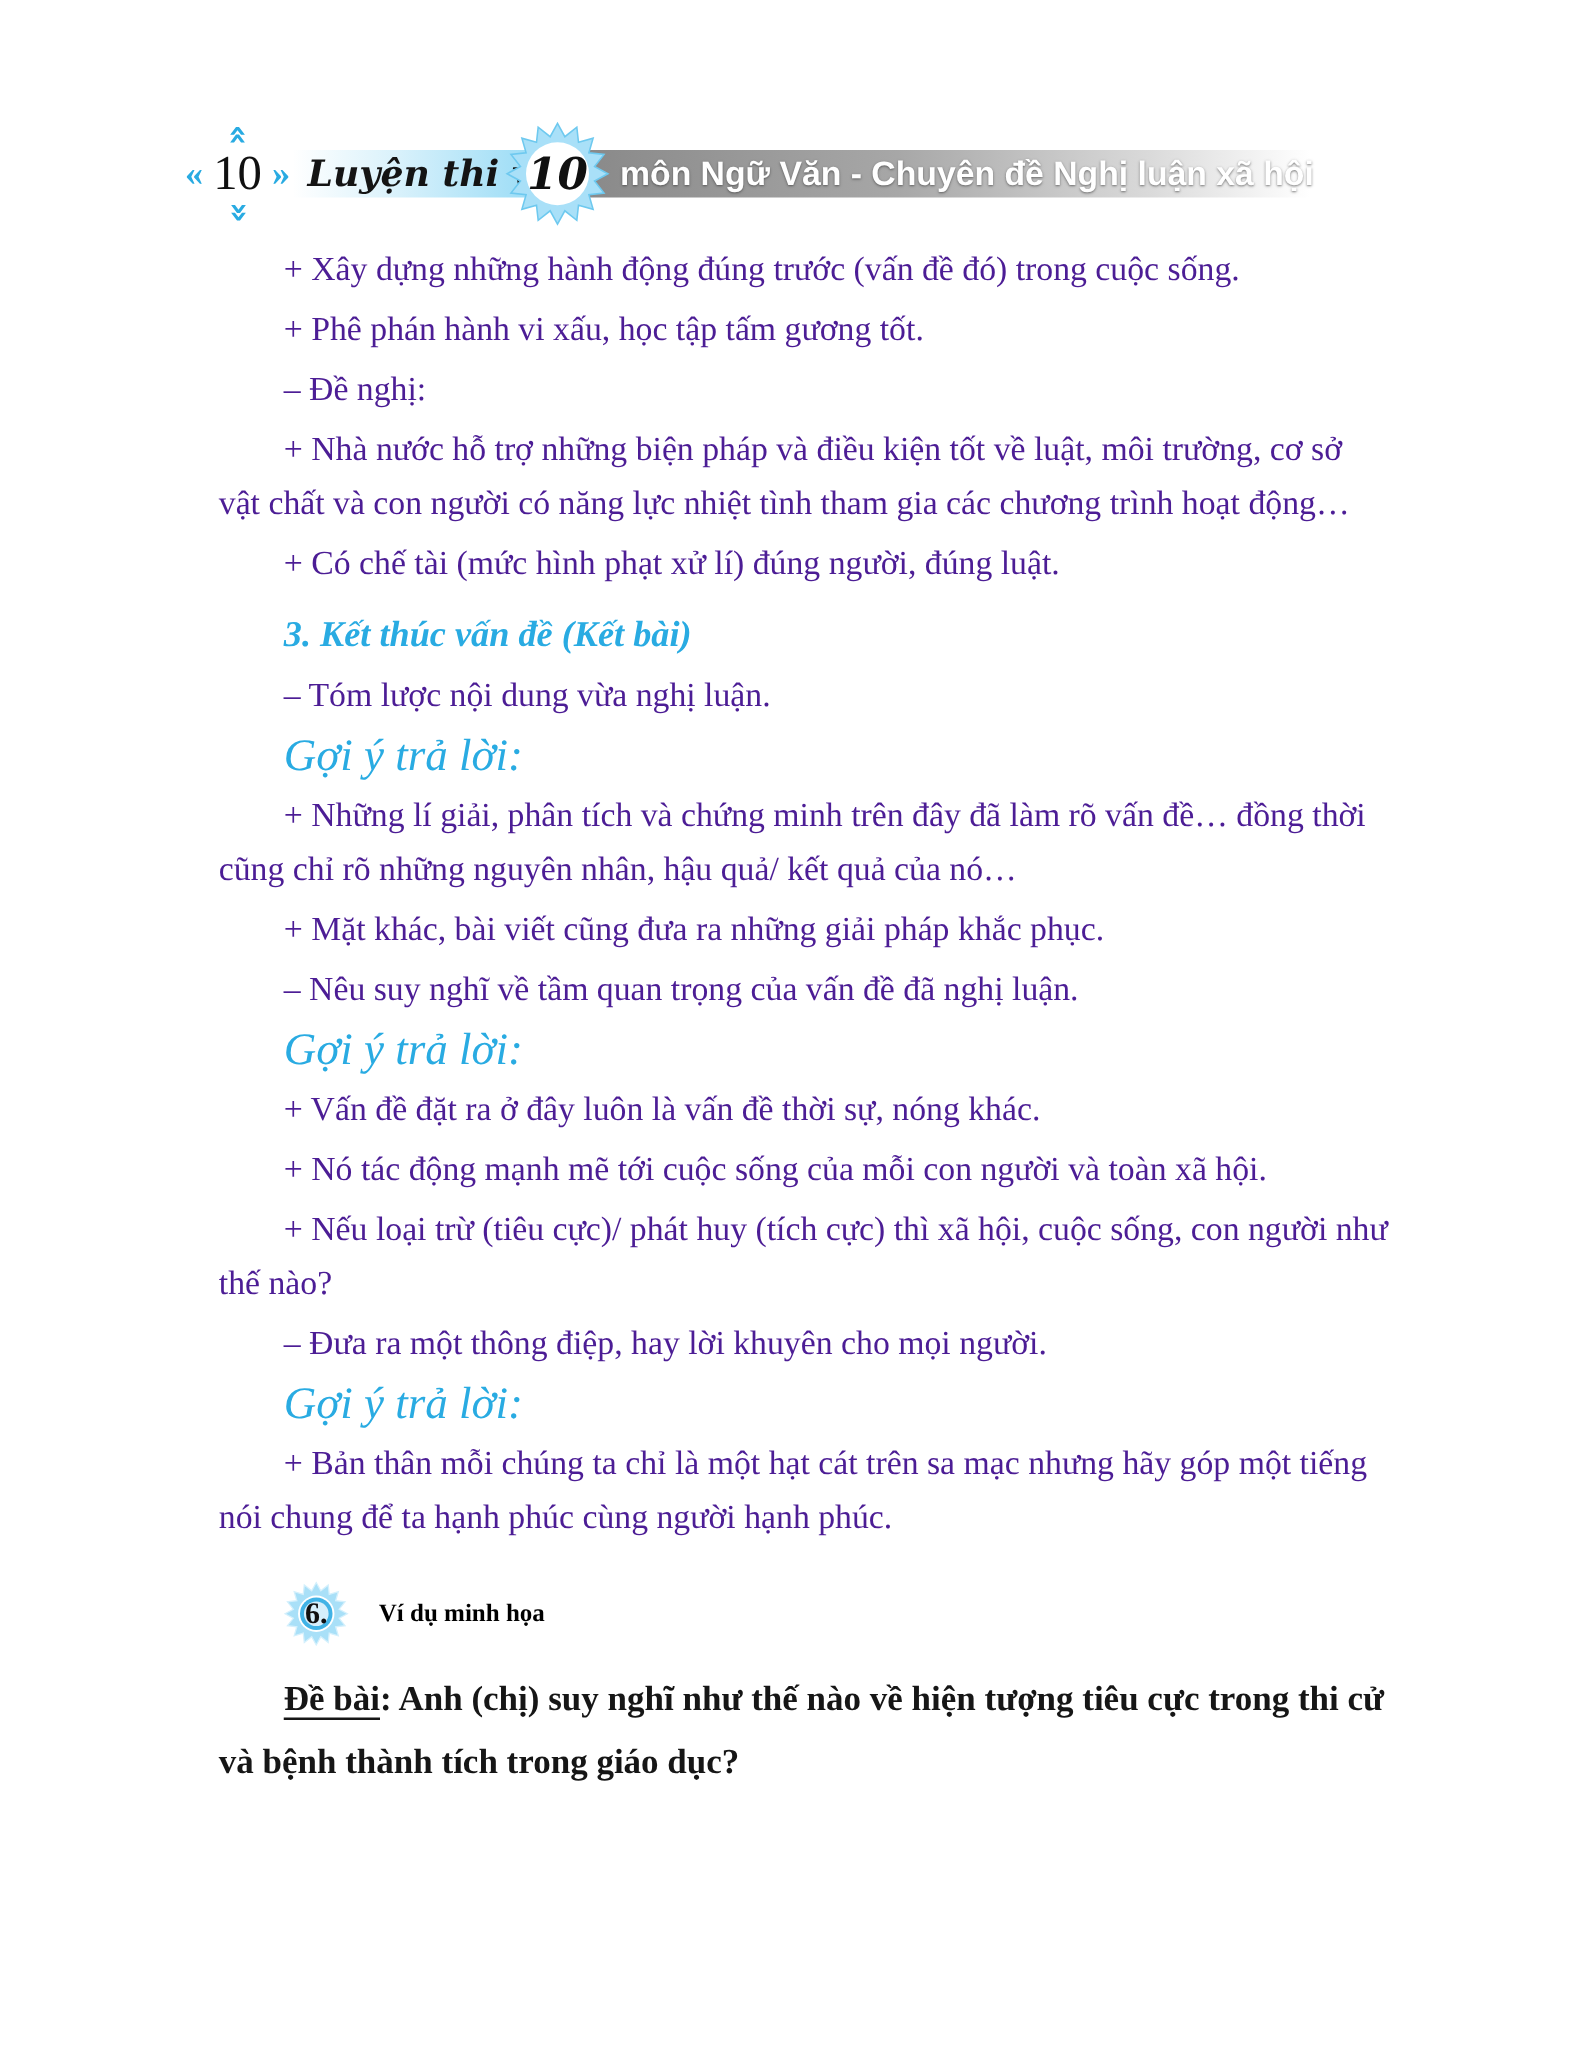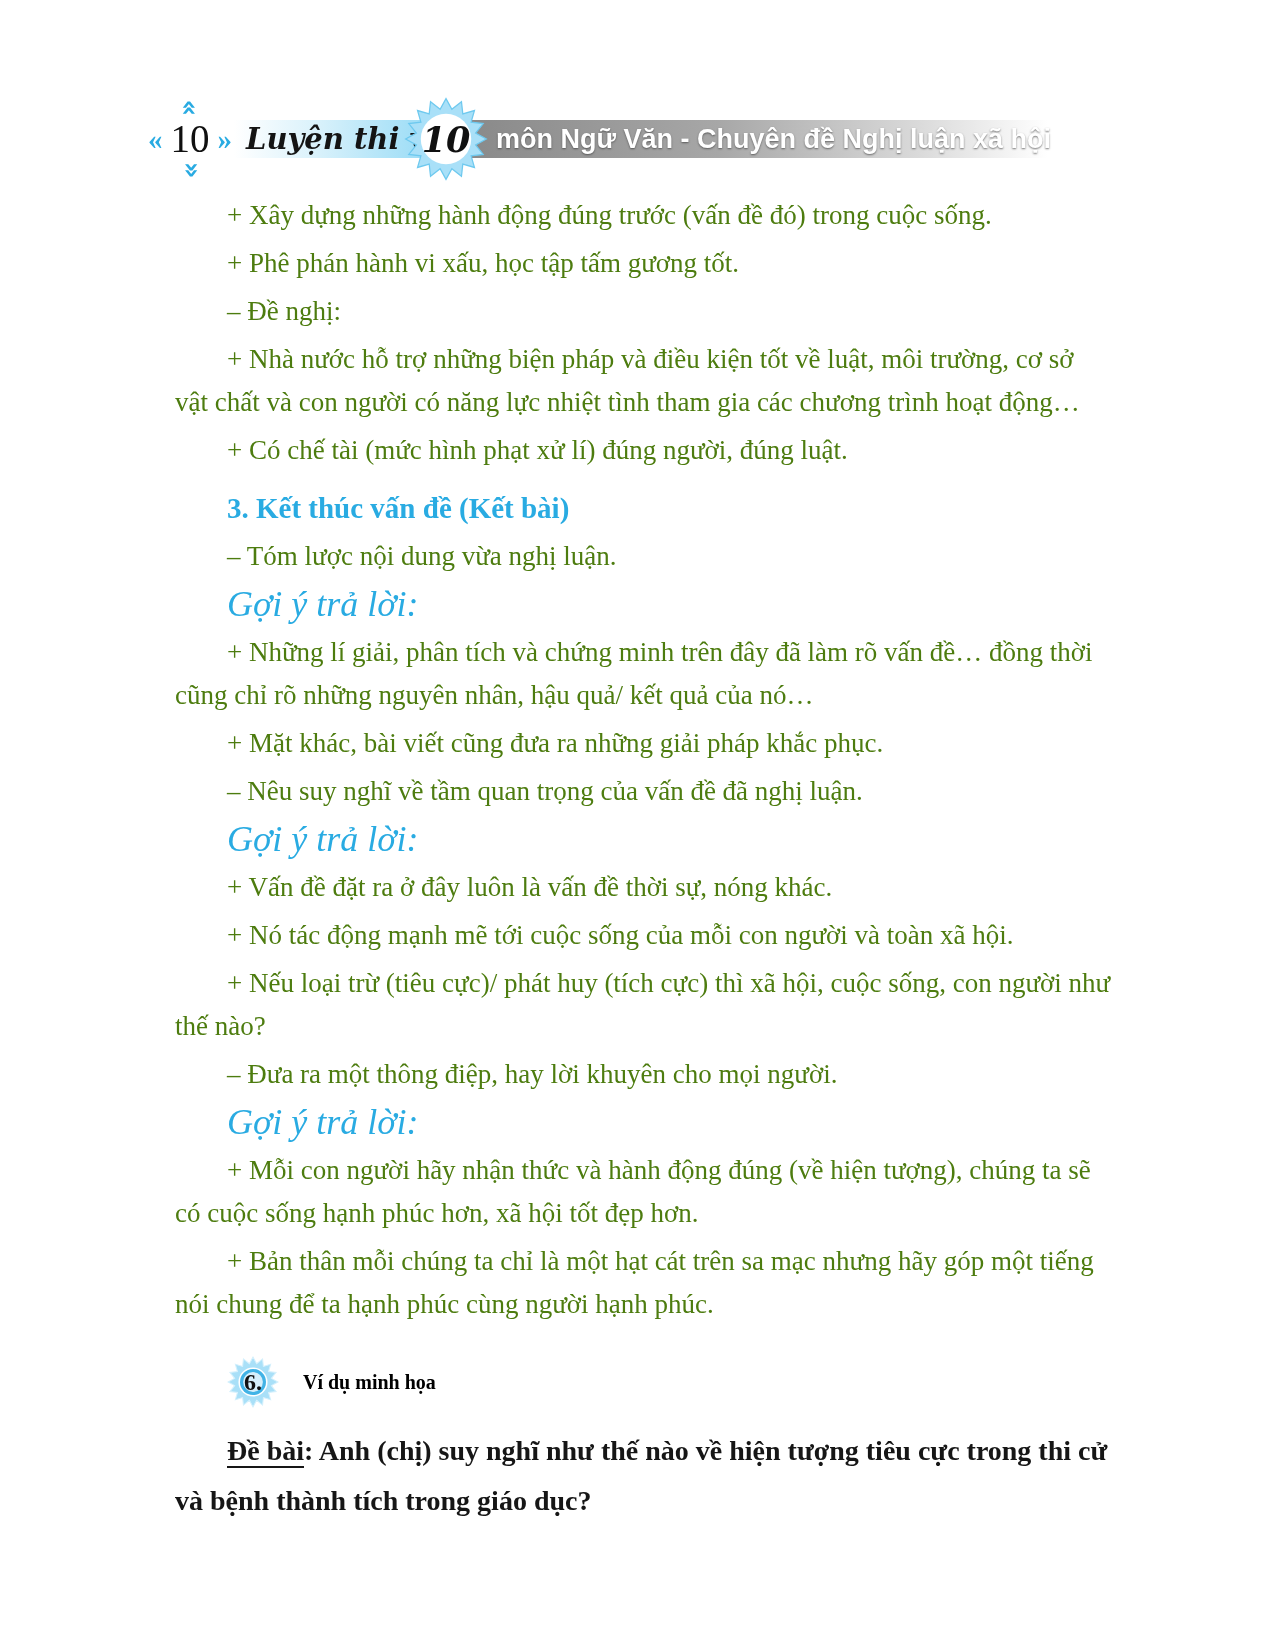--- a/index.html
+++ b/index.html
@@ -43,29 +43,29 @@
   .grade-num {
     position:absolute; left:0; top:0; right:0; bottom:0;
     display:flex; align-items:center; justify-content:center;
     font-family:"DejaVu Serif",serif; font-weight:bold; font-style:italic;
     font-size:35px; color:#101010;
   }
 
   
   .content { position:absolute; top:194px; left:175px; width:938px; }
   p.body {
-    margin:0 0 5px; font-size:27px; line-height:43px; text-indent:52px; color:#4d7c0f;
+    margin:0 0 5px; font-size:27px; line-height:43px; text-indent:52px; color:#4c1d95;
   }
   p.hint {
     margin:0 0 5px; font-size:36px; line-height:43px; text-indent:52px;
     color:#29abe2; font-style:italic;
   }
   h3.heading {
     margin:15px 0 5px; font-size:29px; line-height:43px; color:#29abe2;
-    padding-left:52px; font-weight:bold;
+    padding-left:52px; font-weight:bold;font-style:italic;
   }
   .section-head { margin:30px 0 18px; padding-left:52px; display:flex; align-items:center; gap:24px; }
   .badge { position:relative; width:52px; height:52px; flex:0 0 auto; }
   .badge svg { position:absolute; left:0; top:0; width:100%; height:100%; }
   .badge-num {
     position:absolute; left:0; top:0; right:0; bottom:0;
     display:flex; align-items:center; justify-content:center;
     font-weight:bold; font-size:24px; color:#101010;
   }
   .section-title { color:#000000; font-weight:bold; font-size:20px; }
@@ -118,21 +118,20 @@
     <p class="hint">Gợi ý trả lời:</p>
     <p class="body">+ Những lí giải, phân tích và chứng minh trên đây đã làm rõ vấn đề… đồng thời cũng chỉ rõ những nguyên nhân, hậu quả/ kết quả của nó…</p>
     <p class="body">+ Mặt khác, bài viết cũng đưa ra những giải pháp khắc phục.</p>
     <p class="body">– Nêu suy nghĩ về tầm quan trọng của vấn đề đã nghị luận.</p>
     <p class="hint">Gợi ý trả lời:</p>
     <p class="body">+ Vấn đề đặt ra ở đây luôn là vấn đề thời sự, nóng khác.</p>
     <p class="body">+ Nó tác động mạnh mẽ tới cuộc sống của mỗi con người và toàn xã hội.</p>
     <p class="body">+ Nếu loại trừ (tiêu cực)/ phát huy (tích cực) thì xã hội, cuộc sống, con người như thế nào?</p>
     <p class="body">– Đưa ra một thông điệp, hay lời khuyên cho mọi người.</p>
     <p class="hint">Gợi ý trả lời:</p>
-    <p class="body">+ Mỗi con người hãy nhận thức và hành động đúng (về hiện tượng), chúng ta sẽ có cuộc sống hạnh phúc hơn, xã hội tốt đẹp hơn.</p>
     <p class="body">+ Bản thân mỗi chúng ta chỉ là một hạt cát trên sa mạc nhưng hãy góp một tiếng nói chung để ta hạnh phúc cùng người hạnh phúc.</p>
 
     <div class="section-head">
       <span class="badge">
         <svg viewBox="0 0 100 100">
           <polygon fill="#a9e0f8" stroke="#d5f0fc" stroke-width="2" points="98,50 85.3,57 94.3,68.4 79.9,70 83.9,83.9 70,79.9 68.4,94.3 57,85.3 50,98 43,85.3 31.6,94.3 30,79.9 16.1,83.9 20.1,70 5.7,68.4 14.7,57 2,50 14.7,43 5.7,31.6 20.1,30 16.1,16.1 30,20.1 31.6,5.7 43,14.7 50,2 57,14.7 68.4,5.7 70,20.1 83.9,16.1 79.9,30 94.3,31.6 85.3,43"></polygon>
           <circle cx="50" cy="50" r="28" fill="#ffffff"></circle>
           <circle cx="50" cy="50" r="25" fill="#41b3e6"></circle>
           <circle cx="50" cy="50" r="19" fill="#d6effb"></circle>
         </svg>

